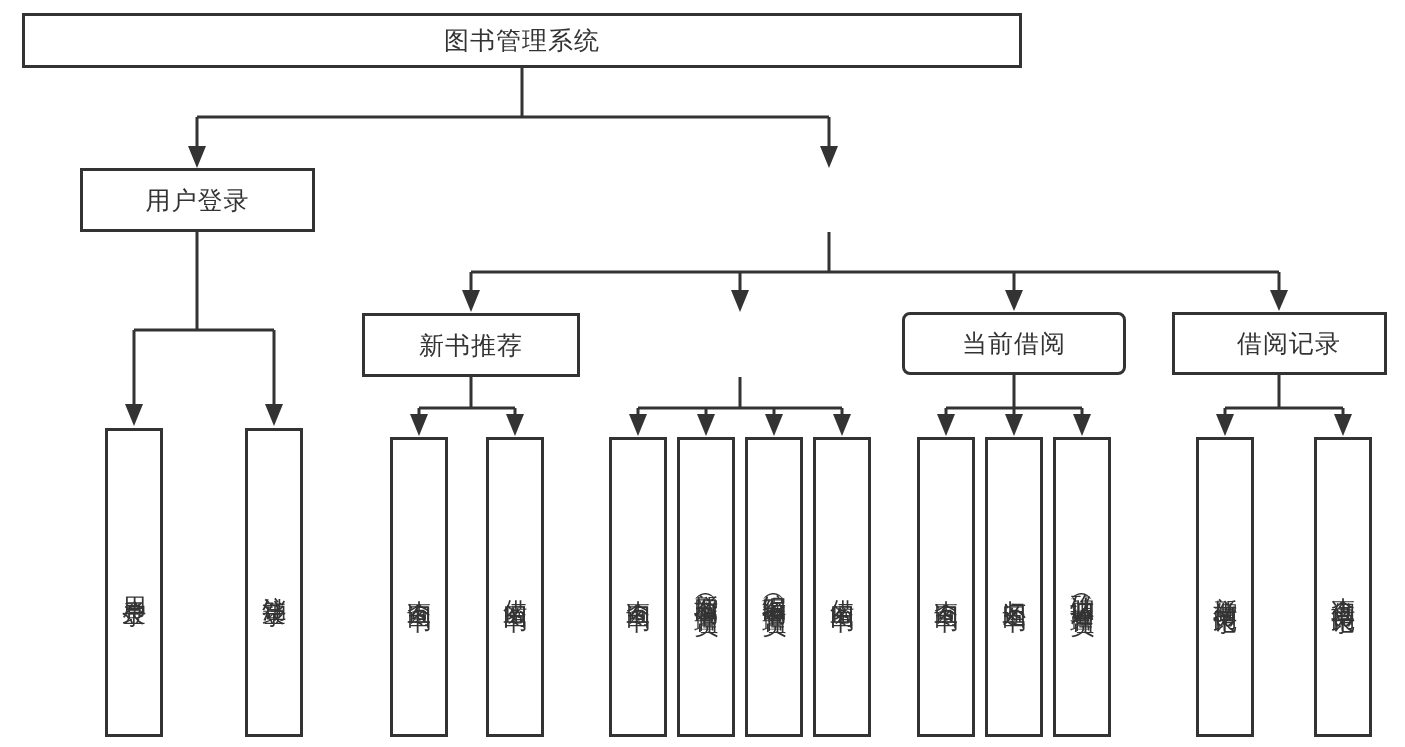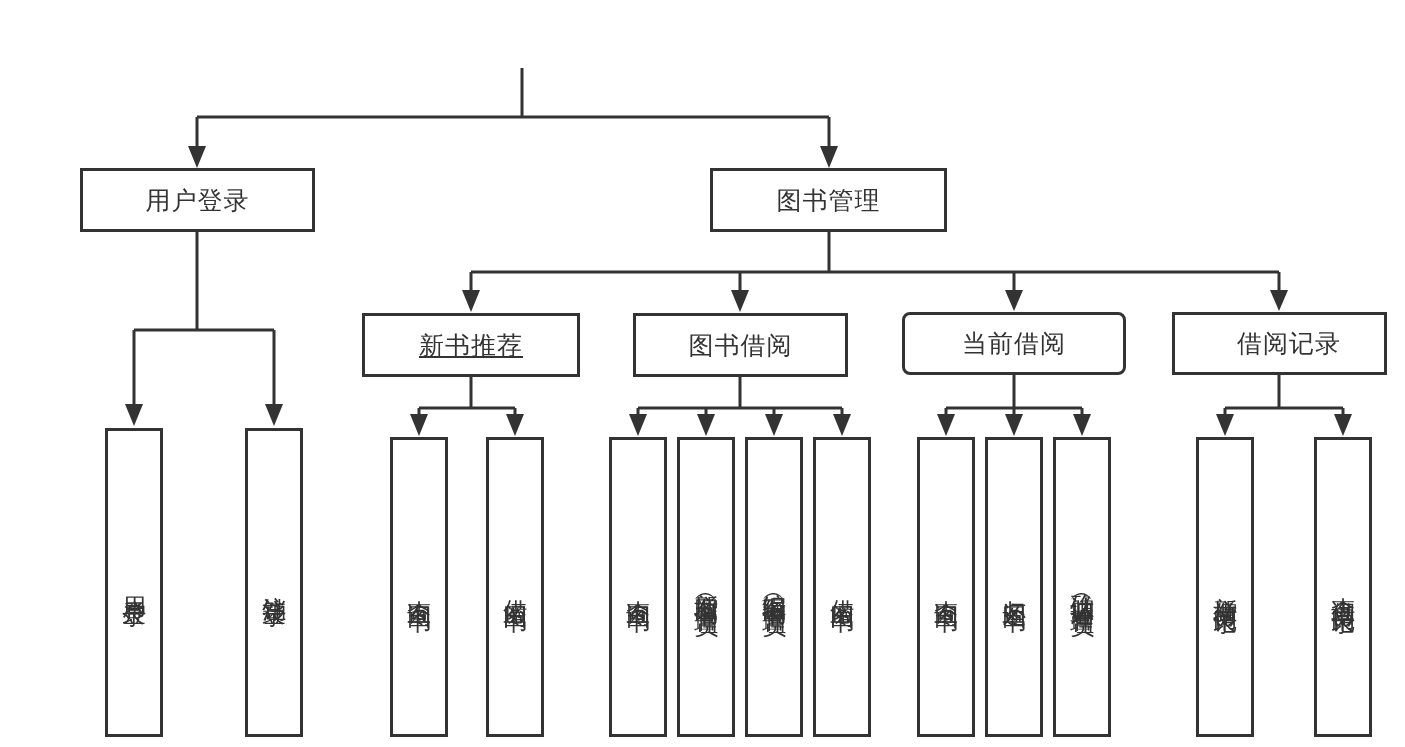--- a/index.html
+++ b/index.html
@@ -44,21 +44,21 @@
     color: #b9b9b9;
     font-size: 20px;
     letter-spacing: 0.5px;
     top: 717px;
     right: 4px;
   }
   
   #root        { left: 22px;   top: 13px;  width: 1000px; height: 55px; }
   #user-login  { left: 80px;   top: 168px; width: 235px;  height: 64px; }
   #book-mgmt   { left: 710px;  top: 168px; width: 237px;  height: 64px; }
-  #new-books   { left: 362px;  top: 313px; width: 218px;  height: 64px; text-decoration: underline; }
+  #new-books   { left: 362px;  top: 313px; width: 218px;  height: 64px; }
   #book-borrow { left: 633px;  top: 313px; width: 215px;  height: 64px; }
   #cur-borrow  { left: 902px;  top: 312px; width: 224px;  height: 63px; border-radius: 8px; }
   #borrow-rec  { left: 1172px; top: 312px; width: 215px;  height: 63px; padding-left: 19px; }
   #leaf-0  { left: 105px;  top: 428px; width: 58px; height: 309px; }
   #leaf-1  { left: 245px;  top: 428px; width: 58px; height: 309px; }
   #leaf-2  { left: 390px;  top: 437px; width: 58px; height: 300px; }
   #leaf-3  { left: 486px;  top: 437px; width: 58px; height: 300px; }
   #leaf-4  { left: 609px;  top: 437px; width: 58px; height: 300px; }
   #leaf-5  { left: 677px;  top: 437px; width: 58px; height: 300px; }
   #leaf-6  { left: 745px;  top: 437px; width: 58px; height: 300px; }
@@ -109,26 +109,25 @@
       <path d="M765 414 L783 414 L774 436 Z"></path>
       <path d="M833 414 L851 414 L842 436 Z"></path>
       <path d="M937 414 L955 414 L946 436 Z"></path>
       <path d="M1005 414 L1023 414 L1014 436 Z"></path>
       <path d="M1073 414 L1091 414 L1082 436 Z"></path>
       <path d="M1216 414 L1234 414 L1225 436 Z"></path>
       <path d="M1334 414 L1352 414 L1343 436 Z"></path>
     </g>
   </svg>
 
+  <div class="node" id="root">图书管理系统</div>
 
   <div class="node" id="user-login">用户登录</div>
-  <div class="node" id="book-mgmt">图书管理</div>
 
   <div class="node" id="new-books">新书推荐</div>
-  <div class="node" id="book-borrow">图书借阅</div>
   <div class="node" id="cur-borrow">当前借阅</div>
   <div class="node" id="borrow-rec">借阅记录</div>
 
   <div class="node leaf" id="leaf-0">用户登录</div>
   <div class="node leaf" id="leaf-1">注销登录</div>
   <div class="node leaf" id="leaf-2">查询图书</div>
   <div class="node leaf" id="leaf-3">借阅图书</div>
   <div class="node leaf" id="leaf-4">查询图书</div>
   <div class="node leaf" id="leaf-5">新增图书（管理员）</div>
   <div class="node leaf" id="leaf-6">编辑图书（管理员）</div>

